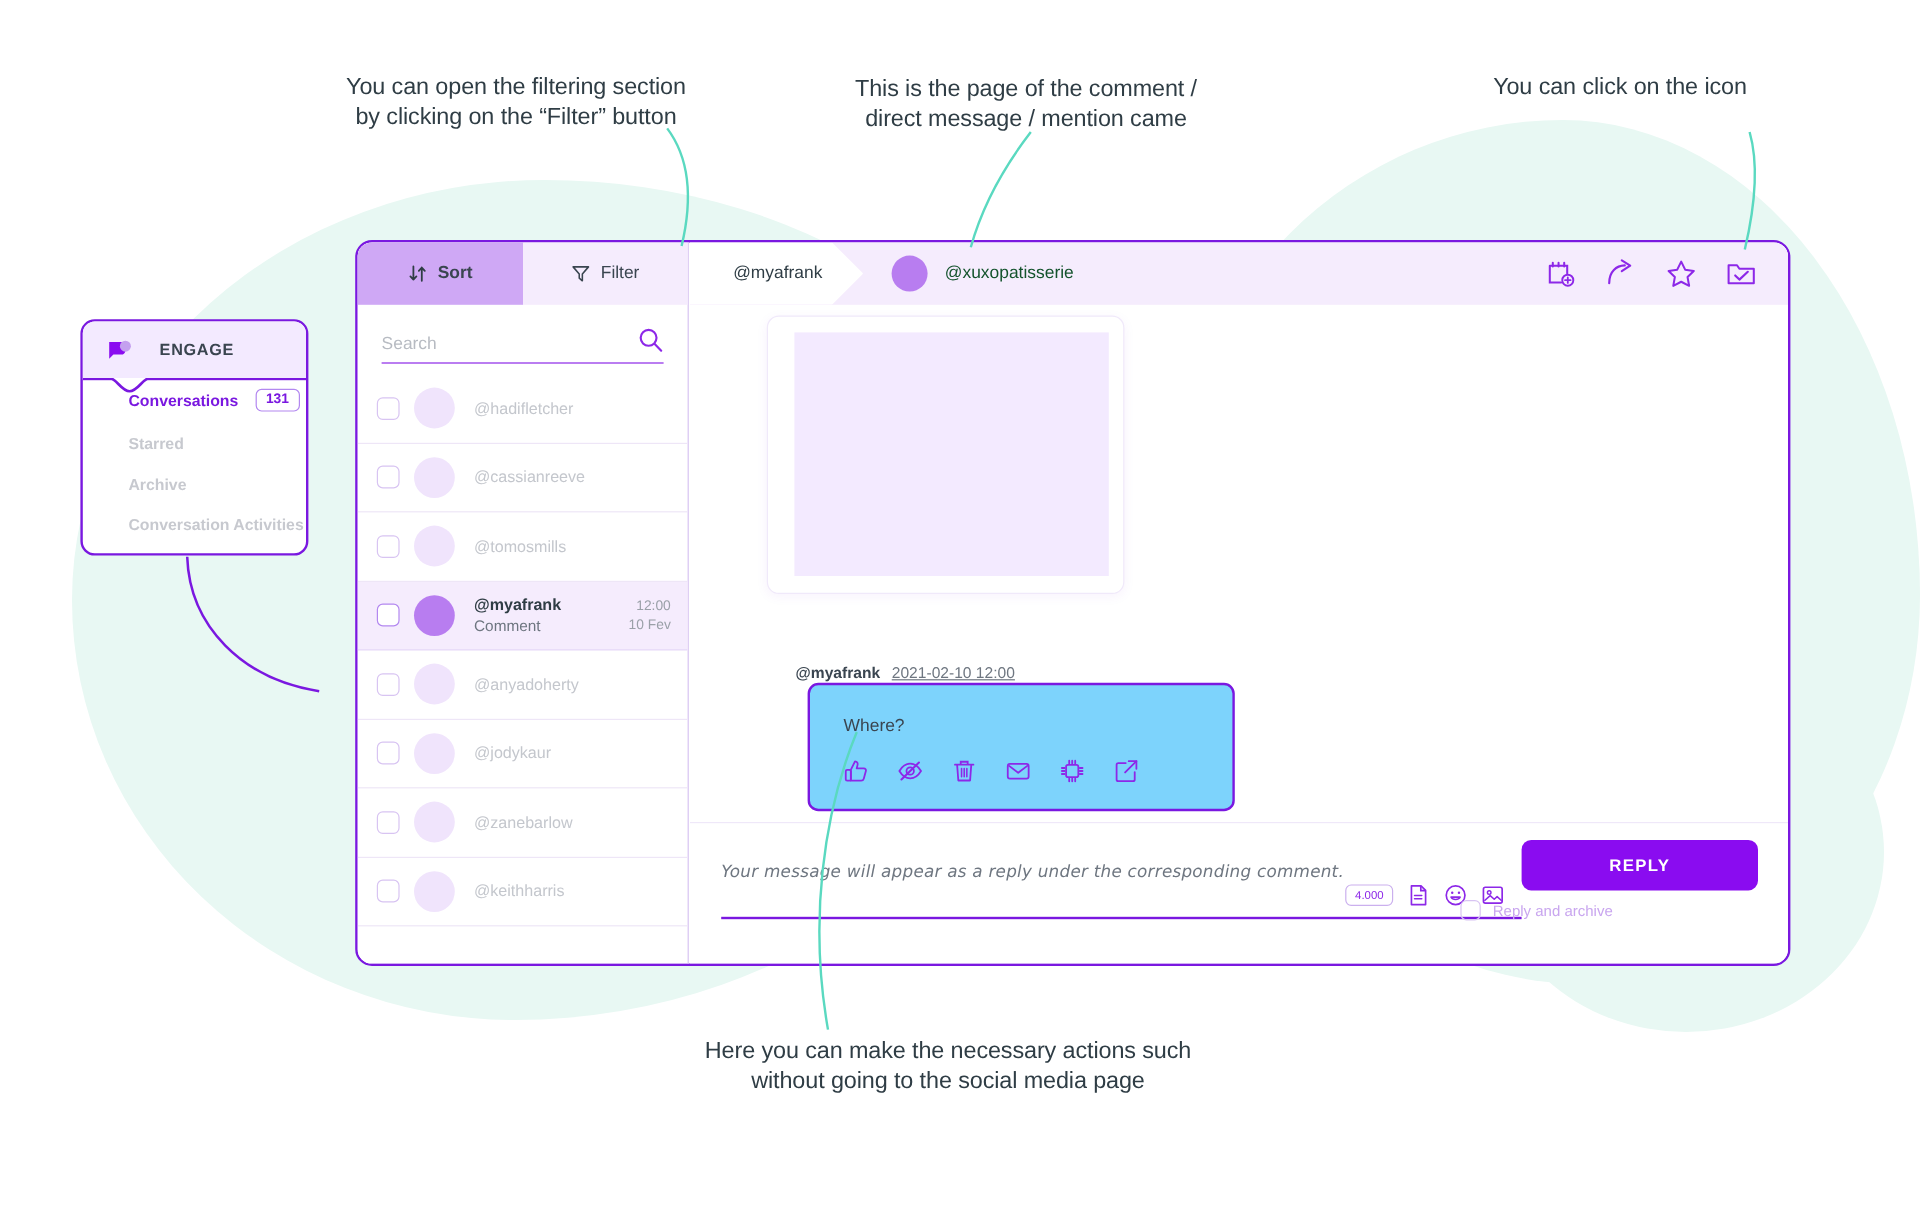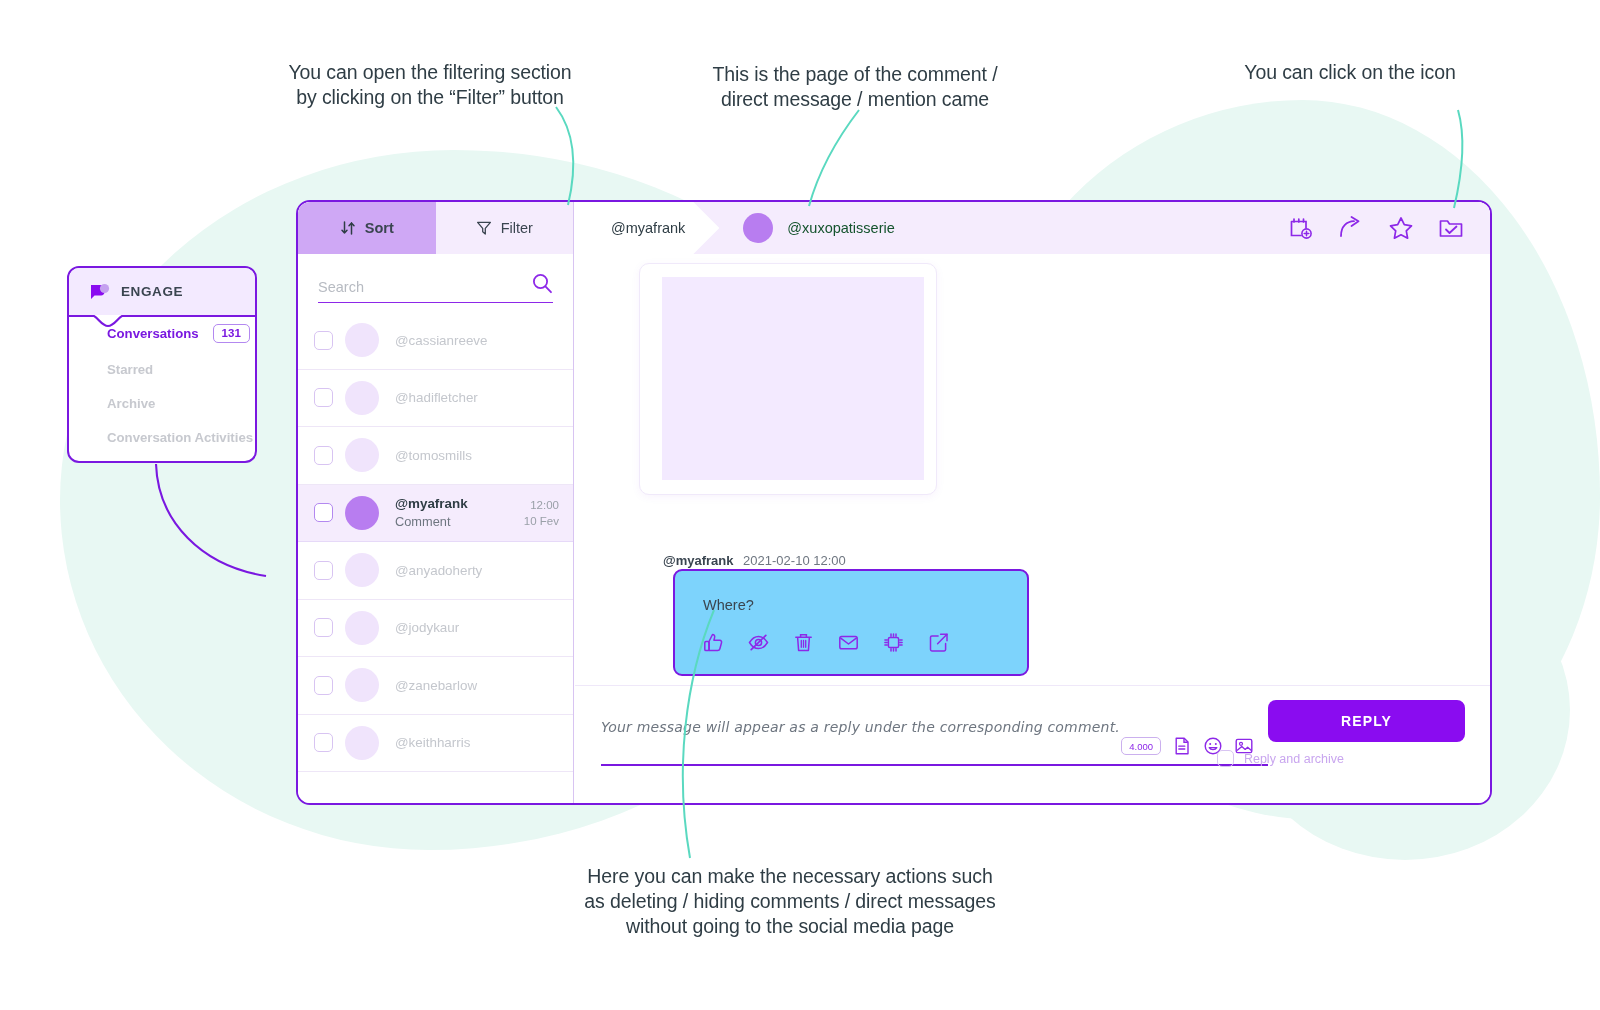--- a/index.html
+++ b/index.html
@@ -30,21 +30,21 @@
     position:absolute; left:67px; top:266px; width:190px; height:197px;
     z-index:7;
     border:2.2px solid #7a18e0; border-radius:12px;
     background:#ffffff;
     box-sizing:border-box;
   }
   .engage-head {
     position:absolute; left:0; top:0; right:0; height:49px;
     background:#f3eaff; border-bottom:2.2px solid #7a18e0;
     border-radius:10px 10px 0 0;
-    display:flex; align-items:center; padding-left:20px; gap:10px;
+    display:flex; align-items:center; padding-left:20px; gap:22px;
     box-sizing:border-box;
   }
   .engage-title { font-size:13.5px; font-weight:700; color:#3a4550; letter-spacing:0.6px; }
   .engage-notch {
     position:absolute; left:22px; top:47px; width:34px; height:13px; z-index:8;
   }
   .engage-nav { position:absolute; left:0; top:56px; right:0; padding:0 0 0 38px; }
   .engage-item { font-size:13.2px; font-weight:700; color:#c7c9cf; margin-bottom:19px; display:flex; align-items:center; }
   .engage-item.active { color:#7a18e0; }
   .engage-badge {
@@ -125,21 +125,21 @@
   .msg-area { position:absolute; left:0; right:0; top:52px; bottom:117px; }
   .media-card {
     position:absolute; left:64px; top:9px; width:296px; height:230px;
     background:#fff; border:1px solid #f0e9fa; border-radius:10px;
     box-shadow:0 2px 10px rgba(122,24,224,0.05);
   }
   .media-placeholder { position:absolute; left:22px; top:13px; width:262px; height:203px; background:#f3eaff; }
 
   .msg-byline { position:absolute; left:88px; top:299px; font-size:13px; color:#3a4550; }
   .msg-byline .handle { font-weight:700; }
-  .msg-byline .when { color:#6e7680; margin-left:6px; }
+  .msg-byline .when { color:#6e7680; margin-left:6px;text-decoration:underline; }
 
   .bubble {
     position:absolute; left:98px; top:315px; width:356px; height:107px;
     background:#7dd3fc; border:2px solid #7a18e0; border-radius:9px;
     box-sizing:border-box;
   }
   .bubble-text { position:absolute; left:28px; top:26px; font-size:14.5px; color:#3a4550; }
   .bubble-actions { position:absolute; left:28px; top:61px; display:flex; gap:24px; align-items:center; }
 
   .composer { position:absolute; left:0; right:0; bottom:0; height:117px; border-top:1.4px solid #efe8f9; }
@@ -195,21 +195,20 @@
 
   <div class="callout" style="left:1205px; top:60px; width:290px;">
     <div>You can click on the icon</div>
   </div>
   <svg class="leader" style="left:1432px; top:108px;" width="50" height="110">
     <path d="M26 2 C 34 30, 30 66, 22 100" stroke="#5ad9c0" stroke-width="2" fill="none"></path>
   </svg>
 
   <div class="callout" style="left:570px; top:864px; width:440px;">
     <div>Here you can make the necessary actions such</div>
-    <div>as deleting / hiding comments / direct messages</div>
     <div>without going to the social media page</div>
 
   </div>
   <svg class="leader" style="left:672px; top:608px;" width="60" height="255">
     <path d="M42 2 C 14 70, 2 160, 18 250" stroke="#5ad9c0" stroke-width="2" fill="none"></path>
   </svg>
 
   <svg class="leader" style="left:150px; top:462px;" width="130" height="130">
     <path d="M6 2 C 8 60, 52 104, 116 114" stroke="#7a18e0" stroke-width="2.1" fill="none"></path>
   </svg>
@@ -269,28 +268,28 @@
             <path d="M14.4 14.4 L20 20.2" stroke="#8d28e8" stroke-width="1.8" stroke-linecap="round"></path>
           </svg>
         </span>
       </div>
 
       <div class="conv-list">
         <div class="conv-row">
           <div class="cb"></div>
           <div class="avatar"></div>
           <div class="conv-meta">
+              <div class="conv-handle">@hadifletcher</div>
+            </div>
+        </div>
+        <div class="conv-row">
+          <div class="cb"></div>
+          <div class="avatar"></div>
+          <div class="conv-meta">
               <div class="conv-handle">@cassianreeve</div>
-            </div>
-        </div>
-        <div class="conv-row">
-          <div class="cb"></div>
-          <div class="avatar"></div>
-          <div class="conv-meta">
-              <div class="conv-handle">@hadifletcher</div>
             </div>
         </div>
         <div class="conv-row">
           <div class="cb"></div>
           <div class="avatar"></div>
           <div class="conv-meta">
               <div class="conv-handle">@tomosmills</div>
             </div>
         </div>
         <div class="conv-row selected">

